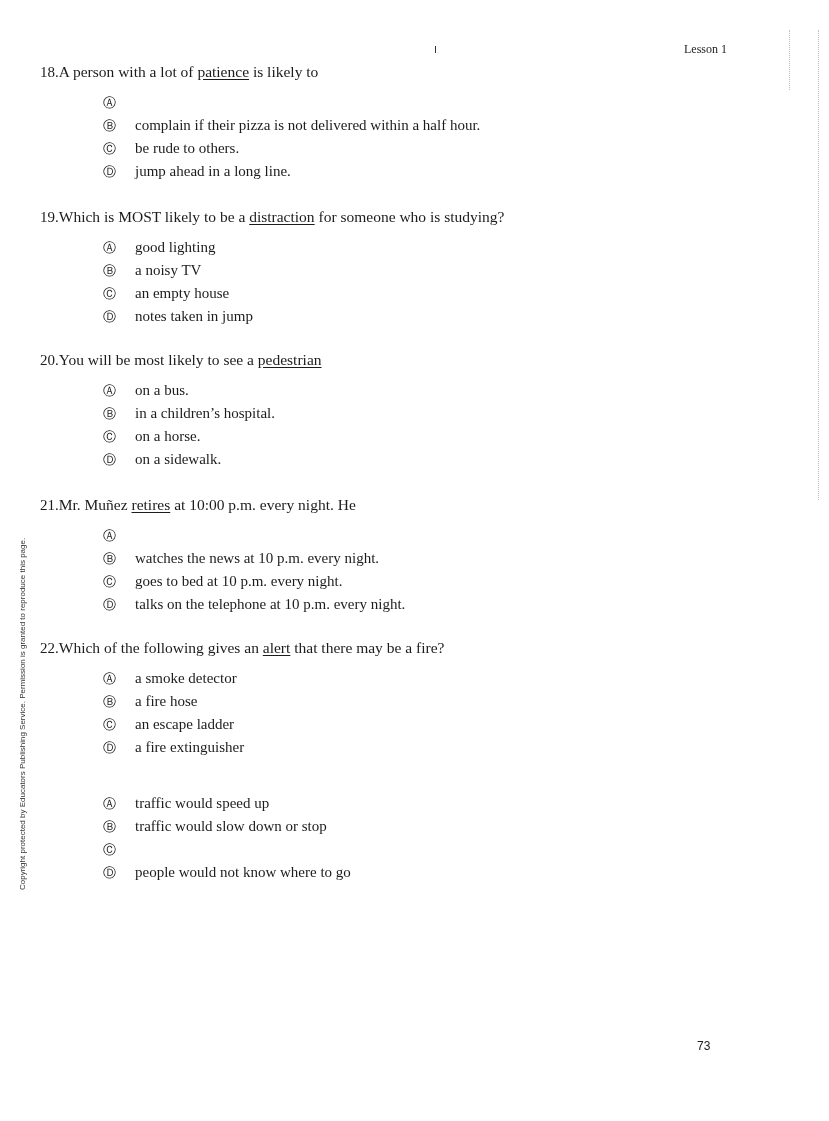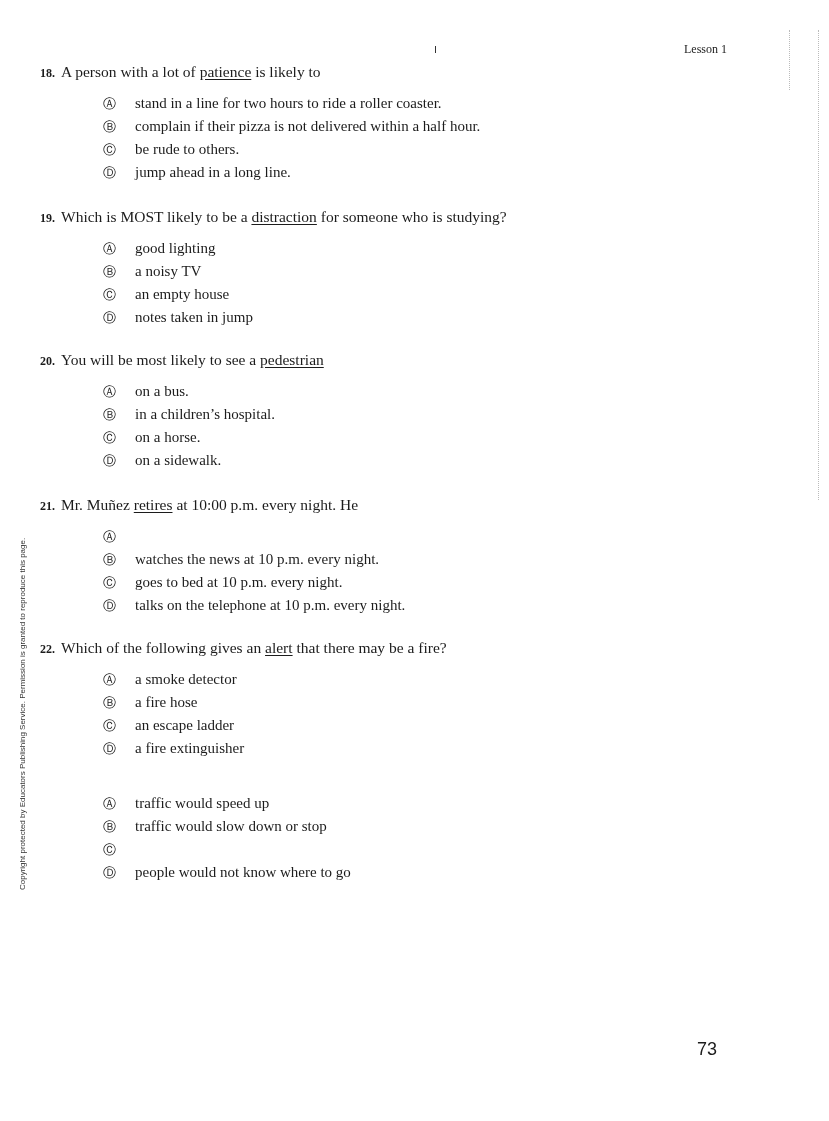--- a/index.html
+++ b/index.html
@@ -1,27 +1,27 @@
 <!DOCTYPE html>
 <html><head>
 <meta charset="utf-8">
 <style>
   html, body { margin: 0; padding: 0; background: #ffffff; }
   body { width: 829px; height: 1121px; position: relative; overflow: hidden;
          font-family: "Liberation Serif", "DejaVu Serif", serif; color: #1c1c1c; }
   .lesson { position: absolute; left: 684px; top: 42px; font-size: 12px; }
   .question { position: absolute; left: 40px; }
   .q-head { font-size: 15.5px; line-height: 20px; white-space: nowrap; }
-  .q-num { font-weight: bold; font-size: 12px; margin-right: 6px; }
+  .q-num { font-weight: normal; font-size: 15px; }
   .u { text-decoration: underline; text-underline-offset: 2px; }
   .opts { margin-top: 9px; padding-left: 63px; }
   .opt { font-size: 15px; line-height: 23px; white-space: nowrap; display: flex; }
   .bubble { width: 32px; font-family: "DejaVu Sans", sans-serif; font-size: 13px; }
   .page-num { position: absolute; left: 697px; top: 1039px; font-family: "Liberation Sans", sans-serif;
-              font-size: 18px; }
+              font-size: 12px; }
   .copyright { position: absolute; left: 18px; top: 700px; transform-origin: 0 0;
                transform: rotate(-90deg) translate(-190px, 0);
                font-family: "Liberation Sans", sans-serif; font-size: 8px; color: #333; white-space: nowrap; }
   .tick { position: absolute; left: 435px; top: 46px; width: 1px; height: 7px; background: #333; }
   .edge { position: absolute; border-left: 1px dotted #bbb; }
 </style>
 </head>
 <body>
 
 <div class="edge" style="left:789px; top:30px; height:60px;"></div>
@@ -29,21 +29,20 @@
 <div class="tick"></div>
 
 <div class="lesson">Lesson 1</div>
 
 <div id="q-container">
     <div class="question" style="top: 62px;">
       <div class="q-head"><span class="q-num">18.</span><span>A person with a lot of </span><span class="u">patience</span><span> is likely to</span></div>
       <div class="opts">
         <div class="opt">
           <span class="bubble">Ⓐ</span>
-          <span>stand in a line for two hours to ride a roller coaster.</span>
         </div>
         <div class="opt">
           <span class="bubble">Ⓑ</span>
           <span>complain if their pizza is not delivered within a half hour.</span>
         </div>
         <div class="opt">
           <span class="bubble">Ⓒ</span>
           <span>be rude to others.</span>
         </div>
         <div class="opt">

